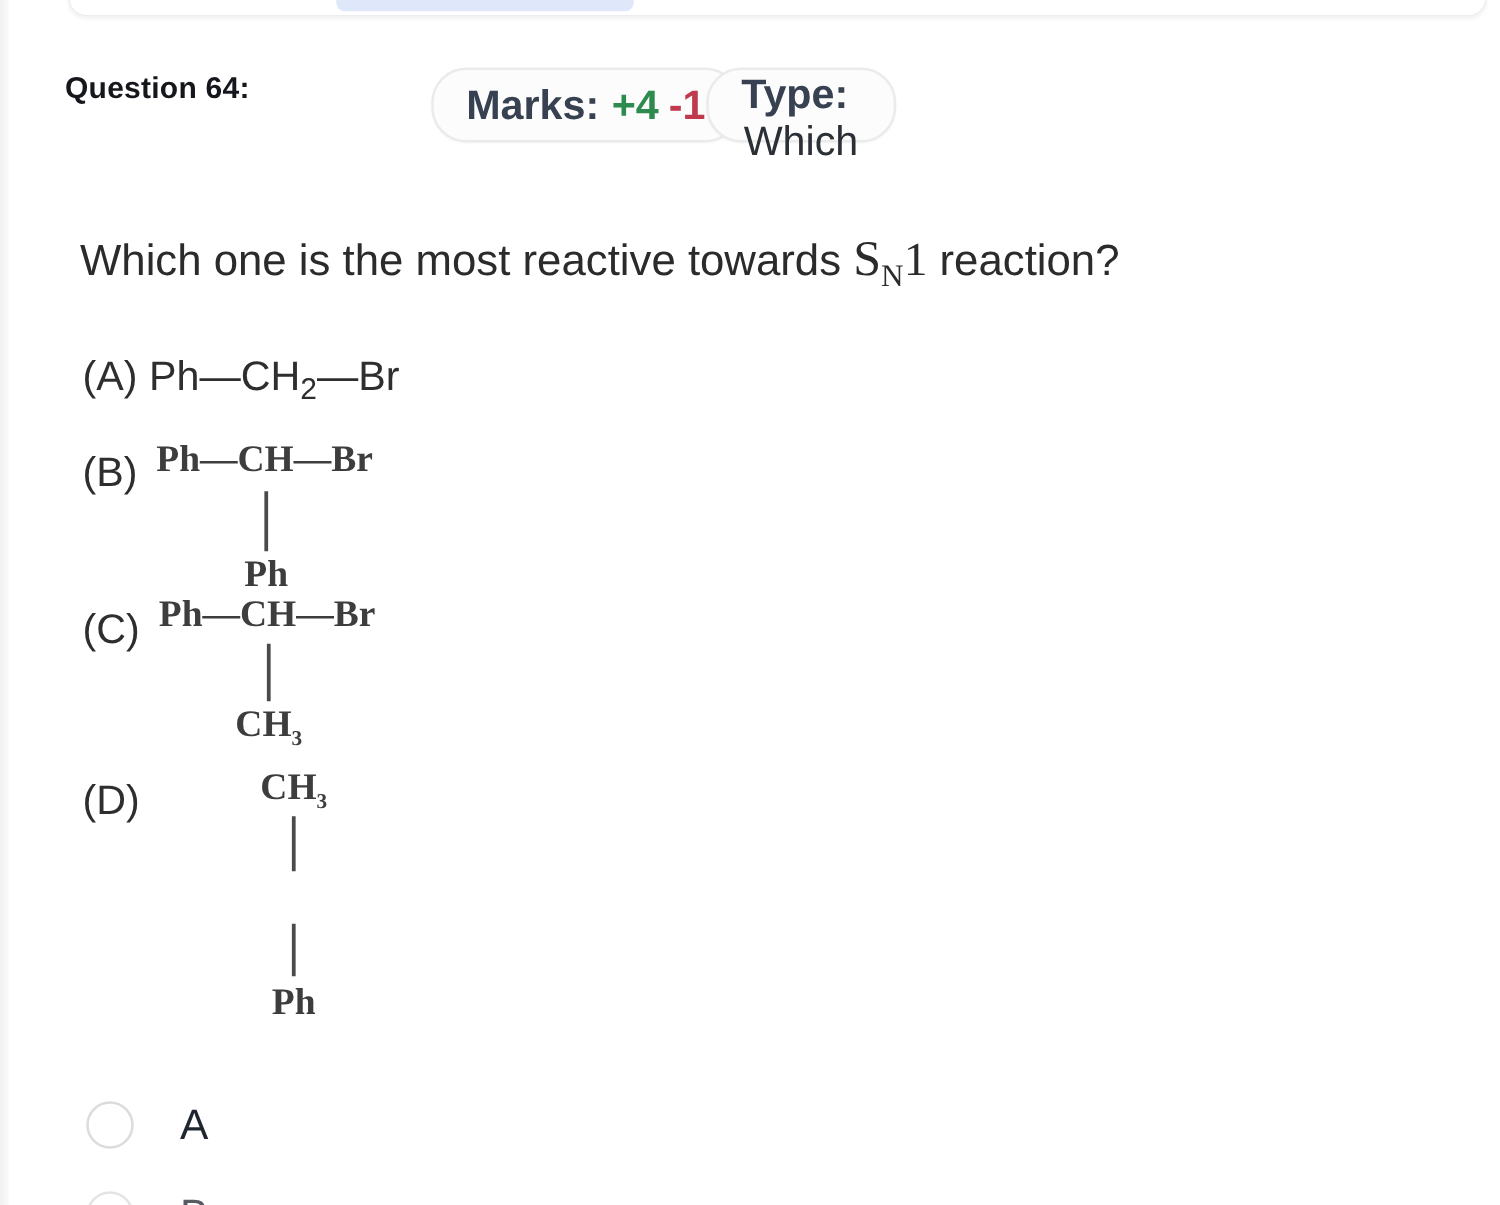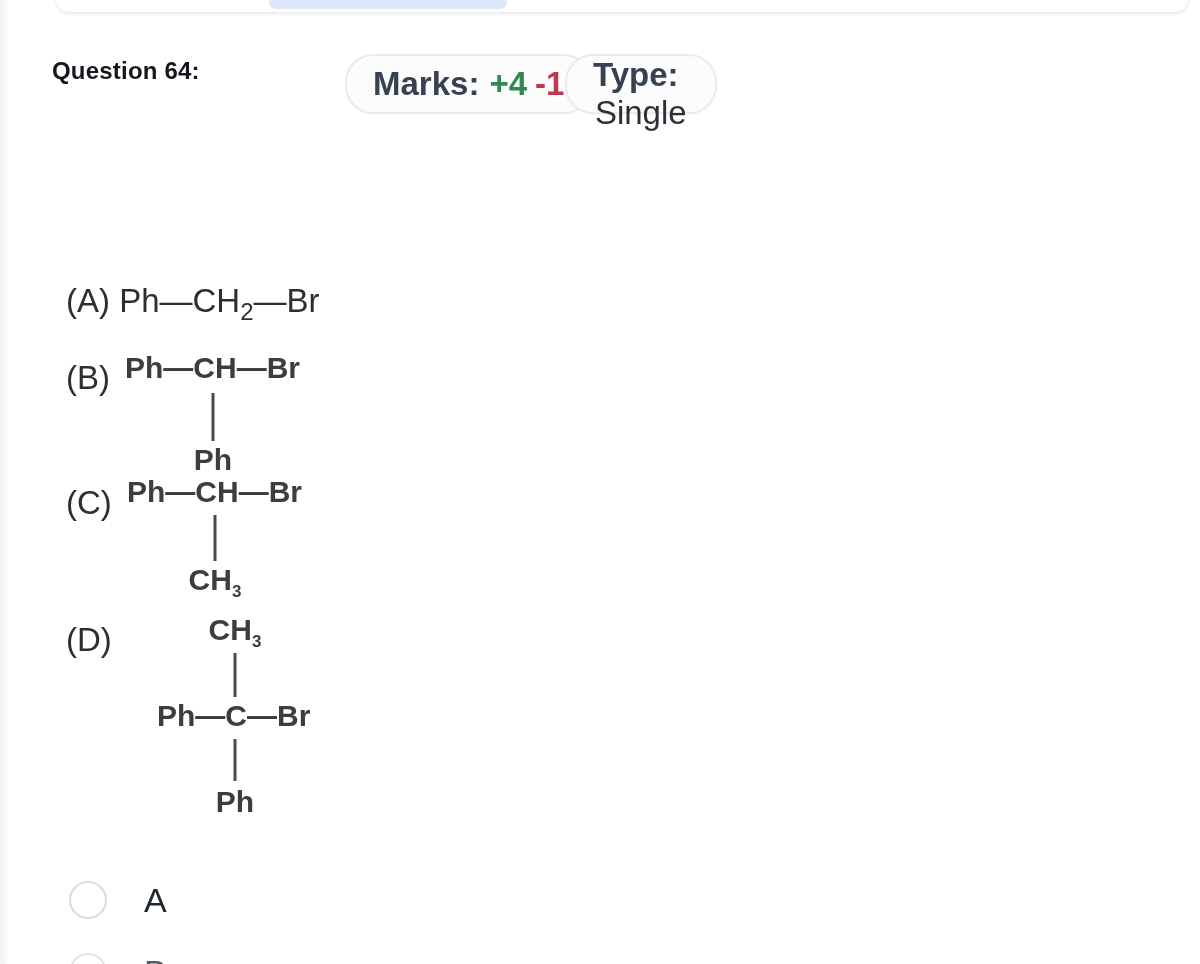--- a/index.html
+++ b/index.html
@@ -68,21 +68,21 @@
 
   .opt-label {
     position: absolute;
     font-size: 33px; color: #2e2e2e; line-height: 40px; white-space: nowrap;
   }
   .opt-a sub { font-size: 24px; line-height: 0; }
 
   
   .chem {
     position: absolute;
-    font-family: Liberation Sans, sans-serif;
+    font-family: Liberation Serif, serif;
     font-weight: 700;
     font-size: 30px;
     color: var(--structure-ink, #3d3d3d);
     filter: blur(0.4px);
     white-space: nowrap;
   }
   .chem .row { position: absolute; left: 0; top: 0; line-height: 34px; }
   .chem .centered { position: absolute; transform: translateX(-50%); line-height: 34px; }
   .chem sub { font-size: 17px; line-height: 0; }
   .bond-v {
@@ -114,23 +114,26 @@
   <div class="q-label">Question 64:</div>
 
   <div class="pill pill-marks">
     <span class="lab">Marks:</span>
     <span class="pos">+4</span>
     <span class="neg">-1</span>
   </div>
 
   <div class="pill pill-type">
     <span class="lab">Type:</span>
-    <span class="val">Single</span>
+    <span class="val">Which</span>
   </div>
 
+  <div class="question-text">
+    <span>Which one is the most reactive towards </span><span class="serif"><span>S</span><sub>N</sub><span class="one">1</span></span><span> reaction?</span>
+  </div>
 
   <div class="opt-label opt-a" style="left:66px; top:281px;text-align:center;">
     <span>(A)</span>
     <span><span>Ph—CH</span><sub>2</sub><span>—Br</span></span>
   </div>
 
   <div class="opt-label" style="left:66px; top:358px;">(B)</div>
   <div class="chem" style="left:125px; top:351px; width:210px; height:126px;">
     <div class="row">Ph—CH—Br</div>
     <div class="bond-v" style="left:88px; top:42px; height:48px;"></div>
@@ -141,21 +144,20 @@
   <div class="chem" style="left:127px; top:475px; width:210px; height:126px;">
     <div class="row">Ph—CH—Br</div>
     <div class="bond-v" style="left:88px; top:40px; height:46px;"></div>
     <div class="centered" style="left:88px; top:88px;"><span>CH</span><sub>3</sub></div>
   </div>
 
   <div class="opt-label" style="left:66px; top:620px;">(D)</div>
   <div class="chem" style="left:157px; top:613px; width:220px; height:206px;">
     <div class="centered" style="left:78px; top:0;"><span>CH</span><sub>3</sub></div>
     <div class="bond-v" style="left:78px; top:40px; height:44px;"></div>
-    <div class="row" style="top:86px;">Ph—C—Br</div>
     <div class="bond-v" style="left:78px; top:126px; height:42px;"></div>
     <div class="centered" style="left:78px; top:172px;">Ph</div>
   </div>
 
   <div class="answer-row" style="left:69px; top:881px;">
     <div class="radio"></div>
     <div class="answer-label">A</div>
   </div>
 
   <div class="answer-row" style="left:69px; top:953px; opacity:0.75;">

